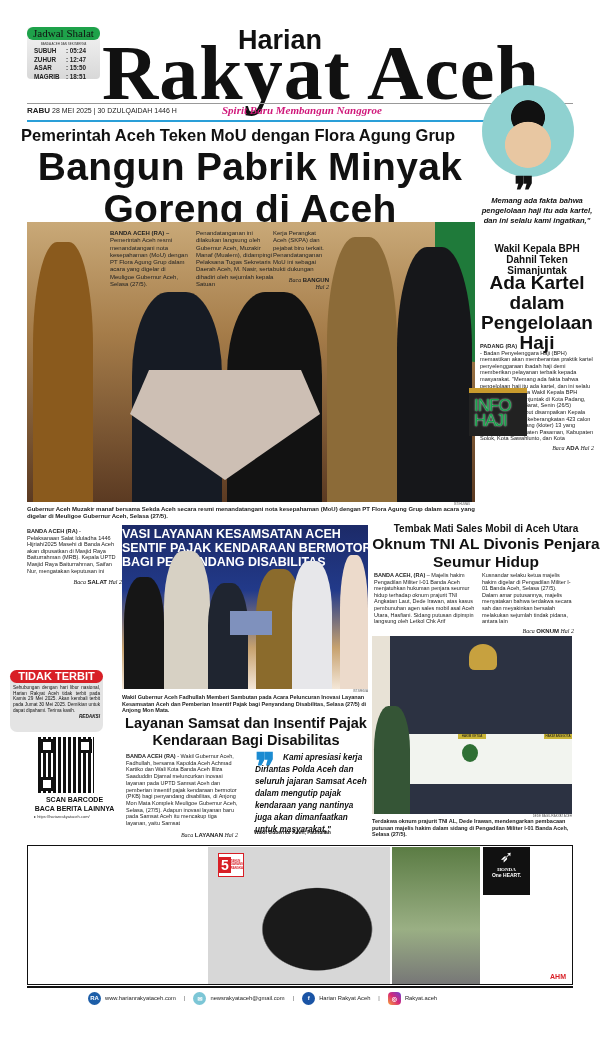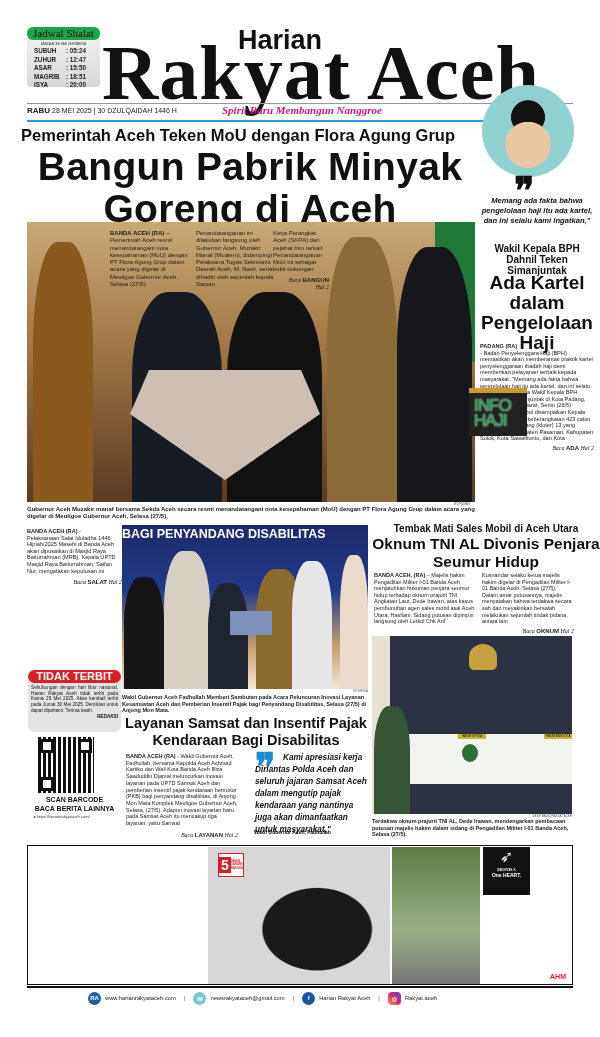--- a/index.html
+++ b/index.html
@@ -1,18 +1,18 @@
 <!DOCTYPE html>
 <html><head>
 <meta charset="utf-8">
 <style>
 *{box-sizing:border-box;margin:0;padding:0}
 body{width:600px;height:1037px;background:#fff;font-family:"Liberation Sans",sans-serif;color:#111;position:relative;overflow:hidden}
 .abs{position:absolute}
-.prayer{left:27px;top:27px;width:73px;height:60px;background:linear-gradient(#f4f4f4,#d8d8d8);border-radius:4px;overflow:hidden}
+.prayer{left:27px;top:27px;width:73px;height:52px;background:linear-gradient(#f4f4f4,#d8d8d8);border-radius:4px;overflow:hidden}
 .prayer .ttl{background:#1ea24a;color:#111;font-family:"Liberation Serif",serif;font-size:11px;text-align:center;border-radius:6px;height:13px;line-height:13px}
 .prayer .sub{font-size:3px;text-align:center;margin:2px 0 1px;color:#333}
 .prayer .row{display:flex;font-size:6.3px;font-weight:bold;padding-left:7px;line-height:8.5px;color:#222}
 .prayer .row span:first-child{width:32px}
 .masthead-harian{left:238px;top:25px;font-size:27px;font-weight:bold;font-family:"Liberation Sans",sans-serif}
 .masthead-title{left:102px;top:33px;font-size:78px;font-weight:bold;font-family:"Liberation Serif",serif;letter-spacing:1px;line-height:80px}
 .dateline{left:27px;top:106px;font-size:7px;color:#222}
 .dateline b{font-size:8px}
 .slogan{left:222px;top:104px;font-size:11px;color:#d0187a;font-style:italic;font-weight:bold;font-family:"Liberation Serif",serif}
 .rule-top{left:27px;top:103px;width:546px;height:1px;background:#999}
@@ -32,21 +32,21 @@
 .side-quote{left:478px;top:196px;width:118px;text-align:center;font-size:7.6px;font-style:italic;font-weight:bold;line-height:10px}
 .side-kicker{left:478px;top:243px;width:118px;text-align:center;font-size:10px;font-weight:900;line-height:11px}
 .side-head{left:478px;top:273px;width:118px;text-align:center;font-size:19px;font-weight:900;line-height:20px}
 .side-body{left:480px;top:343px;width:114px;font-size:5.6px;line-height:6.6px;color:#222}
 .kaaba{left:469px;top:388px;width:58px;height:48px;background:#222;border-top:5px solid #c99b2d}
 .info-haji{left:474px;top:398px;font-size:17px;font-weight:400;color:#16a34a;line-height:15px;font-family:"Liberation Sans",sans-serif;letter-spacing:-1px;text-shadow:0 0 2px #fff}
 .baca{font-size:6px;font-style:italic;font-family:"Liberation Serif",serif}
 .baca b{font-style:normal;font-family:"Liberation Sans",sans-serif}
 .left-col{left:27px;top:525px;width:95px}
 .left-head{text-align:center;font-size:14px;font-weight:900;line-height:16.5px}
-.tidak{left:28px;top:670px;width:93px;height:62px;background:#e4e4e4;border-radius:7px}
+.tidak{left:10px;top:670px;width:93px;height:62px;background:#e4e4e4;border-radius:7px}
 .tidak .hdr{background:#d81f26;color:#fff;font-weight:bold;font-size:11px;text-align:center;border-radius:7px;height:13px;line-height:13px}
 .tidak .txt{font-size:4.7px;line-height:5.7px;padding:2px 3px;text-align:justify}
 .qr{left:38px;top:737px;width:56px;height:56px;background:repeating-linear-gradient(90deg,#111 0 3px,#fff 3px 5px),#111}
 .qr-label{left:27px;top:795px;width:95px;text-align:center;font-size:7px;font-weight:bold;line-height:9px}
 .qr-url{left:34px;top:814px;font-size:4px;color:#333}
 .samsat-photo{left:122px;top:525px;width:246px;height:164px;background:linear-gradient(180deg,#1c2a68 0%,#223a8a 40%,#c7a26f 75%,#f4e7d8 100%);overflow:hidden}
 .samsat-banner{position:absolute;left:0;top:2px;width:246px;color:#fff;font-weight:900;font-size:12.5px;line-height:14px;white-space:nowrap}
 .samsat-cap{left:122px;top:694px;width:246px}
 .samsat-head{left:124px;top:715px;width:244px;text-align:center;font-size:14.5px;font-weight:900;line-height:17px}
 .samsat-body{left:126px;top:753px;width:112px}
@@ -154,20 +154,22 @@
   <div style="position:absolute;left:2px;bottom:2px;width:14px;height:14px;border:3px solid #111;background:#fff"></div>
 </div>
 <div class="abs qr-label">
     <div>SCAN BARCODE</div>
     <div>BACA BERITA LAINNYA</div>
   </div>
 <div class="abs qr-url">▸ <span>https://harianrakyataceh.com/</span></div>
 
 <div class="abs samsat-photo">
   <div class="samsat-banner">
+    <div>VASI LAYANAN KESAMSATAN ACEH</div>
+    <div>SENTIF PAJAK KENDARAAN BERMOTOR</div>
     <div>BAGI PENYANDANG DISABILITAS</div>
   </div>
   <div class="person" style="left:2px;top:52px;width:40px;height:112px;background:#161616"></div>
   <div class="person" style="left:42px;top:26px;width:46px;height:138px;background:#d7d1c4"></div>
   <div class="person" style="left:86px;top:58px;width:40px;height:106px;background:#1f2530"></div>
   <div class="person" style="left:134px;top:44px;width:46px;height:120px;background:#8b6b2c"></div>
   <div class="person" style="left:170px;top:36px;width:40px;height:128px;background:#e7e7ea"></div>
   <div class="person" style="left:218px;top:30px;width:28px;height:134px;background:#ecdacb"></div>
   <div style="position:absolute;left:108px;top:86px;width:42px;height:24px;background:#7f91bd"></div>
 </div>

